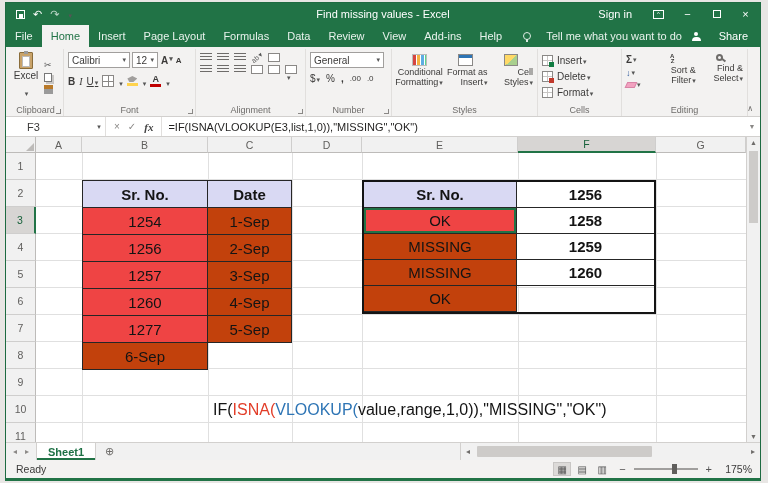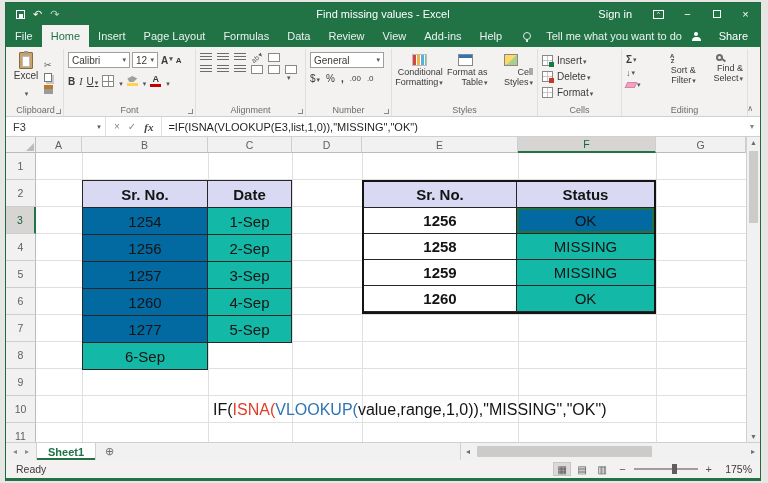--- a/index.html
+++ b/index.html
@@ -91,21 +91,21 @@
   .ic-fd{color:#2b579a;font-size:9px}
   .ic-eraser{width:10px;height:6px;background:#f2a2c0;border:1px solid #d884a6;transform:skewX(-25deg)}
   .ic-az{display:flex;flex-direction:column;font-size:6px;line-height:5px;color:#3b3a39;font-weight:bold;margin-bottom:2px}
   .ic-az::before{content:"A"}.ic-az::after{content:"Z"}
   .ic-mag{width:7px;height:7px;border:2px solid #6e6c6a;border-radius:50%;position:relative;margin-bottom:3px}
   .ic-mag::after{content:"";position:absolute;width:5px;height:2px;background:#6e6c6a;right:-5px;bottom:-2px;transform:rotate(40deg)}
   .collapse{position:absolute;right:7px;bottom:3px;font-size:8px;color:#6e6c6a}
 
   
   .fbar{position:absolute;left:0;right:0;top:114px;height:20px;background:#fff;border-bottom:1px solid #d2d0ce;display:flex;align-items:stretch}
-  .namebox{width:86px;display:flex;align-items:center;padding-left:7px;font-size:11px;color:#3b3a39}
+  .namebox{width:86px;display:flex;align-items:center;padding-left:21px;font-size:11px;color:#3b3a39}
   .nb-dd{width:14px;display:flex;align-items:center;justify-content:center;border-right:1px solid #e1dfdd}
   .fbtns{display:flex;align-items:center;gap:8px;padding:0 8px;border-right:1px solid #e1dfdd}
   .cancel,.check{color:#8a8886;font-size:10px}
   .fx{font-style:italic;font-family:"Liberation Serif",serif;font-weight:bold;color:#444;font-size:11px}
   .ftext{flex:1;display:flex;align-items:center;padding-left:6px;font-size:11px;color:#201f1e;white-space:nowrap;overflow:hidden}
   .fexpand{width:16px;display:flex;align-items:center;justify-content:center;color:#8a8886;font-size:7px}
 
   
   .grid{position:absolute;left:0;right:0;top:134px;height:305px;background:#fff;overflow:hidden}
   .corner{position:absolute;left:0;top:0;width:30px;height:16px;background:#f1f1f1;border-right:1px solid #bdbbb9;border-bottom:1px solid #bdbbb9}
@@ -120,22 +120,22 @@
   .cells{position:absolute;left:30px;top:16px;right:14px;bottom:0;background-color:#fff;background-image:repeating-linear-gradient(to bottom,transparent 0 26px,#e0e0e0 26px 27px)}
   .vl{position:absolute;top:16px;bottom:0;width:1px;background:#e0e0e0}
   .vscroll{position:absolute;right:0;top:0;width:14px;bottom:0;background:#f1f1f1;border-left:1px solid #d2d0ce}
   .vsa{position:absolute;left:0;right:0;text-align:center;font-size:7px;color:#6e6c6a}
   .vthumb{position:absolute;left:2px;right:2px;top:14px;height:72px;background:#cdcbc9}
 
   
   .t1{position:absolute;left:76px;top:43px;display:grid;grid-template-columns:125px 84px;border-top:1px solid #262626;border-left:1px solid #262626}
   .t1 .c{height:27px;border-right:1px solid #262626;border-bottom:1px solid #262626;display:flex;align-items:center;justify-content:center;font-size:15px;color:#141414}
   .thdr{background:#d9d9f3;font-weight:bold}
-  .cg{background:#0369a1}
-  .cy{background:#14b8a6}
+  .cg{background:#ef4444}
+  .cy{background:#c2410c}
   .t2{position:absolute;left:356px;top:43px;display:grid;grid-template-columns:153px 137px;border:2px solid #141414}
   .t2 .c{height:26px;border-bottom:1px solid #262626;display:flex;align-items:center;justify-content:center;font-size:15px;color:#141414}
   .t2 .c:nth-child(odd){border-right:1px solid #262626}
   .sn2{background:#fff;font-weight:bold}
   .active-cell{box-shadow:inset 0 0 0 2px #217346}
   .note{position:absolute;left:207px;top:259px;height:27px;display:flex;align-items:center;font-size:16px;color:#141414;white-space:pre}
   .nr{color:#e23d28}.nb2{color:#2e75b5}
 
   
   .sheetbar{position:absolute;left:0;right:0;bottom:18px;height:18px;background:#f1f1f1;border-top:1px solid #d2d0ce;display:flex;align-items:stretch;font-size:11px}
@@ -291,21 +291,21 @@
       <span class="launcher"></span>
     </div>
 
     <div class="grp g-styles">
       <div class="btn2">
         <span class="ic-cf"></span>
         <span class="dd">Conditional Formatting</span>
       </div>
       <div class="btn2">
         <span class="ic-ft"></span>
-        <span class="dd">Format as Table</span>
+        <span class="dd">Format as Insert</span>
       </div>
       <div class="btn2">
         <span class="ic-cs"></span>
         <span class="dd">Cell Styles</span>
       </div>
       <span class="grp-label">Styles</span>
     </div>
 
     <div class="grp g-cells">
       <div class="crow">
@@ -407,21 +407,20 @@
       <div class="c cy">3-Sep</div>
       <div class="c cg">1260</div>
       <div class="c cy">4-Sep</div>
       <div class="c cg">1277</div>
       <div class="c cy">5-Sep</div>
       <div class="c cy">6-Sep</div>
     </div>
 
     <div class="t2">
       <div class="c thdr">Sr. No.</div>
-      <div class="c thdr">Status</div>
       <div class="c sn2">1256</div>
       <div class="c cg active-cell">OK</div>
       <div class="c sn2">1258</div>
       <div class="c cy">MISSING</div>
       <div class="c sn2">1259</div>
       <div class="c cy">MISSING</div>
       <div class="c sn2">1260</div>
       <div class="c cy">OK</div>
     </div>
 

